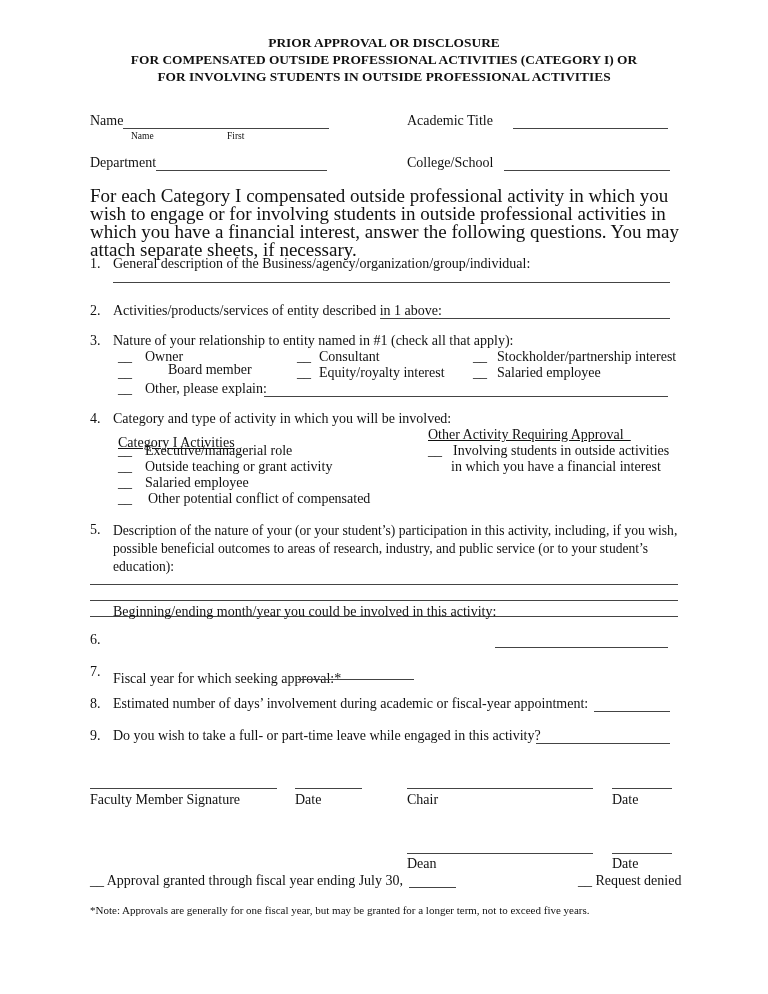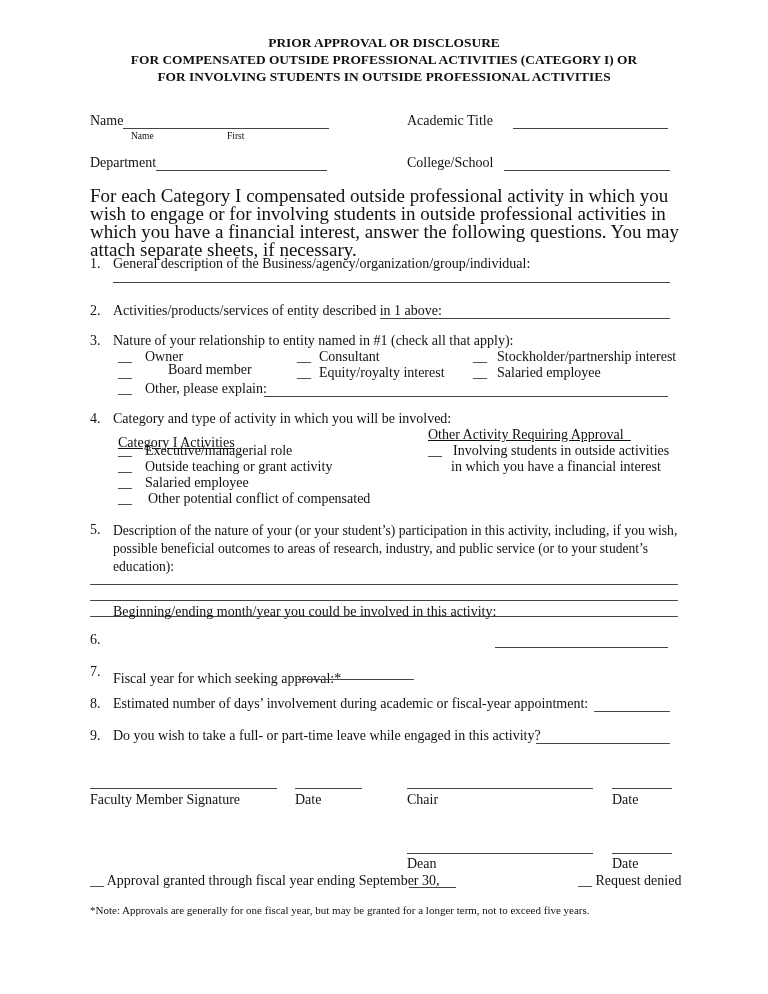--- a/index.html
+++ b/index.html
@@ -112,17 +112,17 @@
 <div class="abs" style="left:90px;top:792px;">Faculty Member Signature</div>
 <div class="abs" style="left:295px;top:792px;">Date</div>
 <div class="abs" style="left:407px;top:792px;">Chair</div>
 <div class="abs" style="left:612px;top:792px;">Date</div>
 
 <div class="line" style="left:407px;top:853px;width:186px;"></div>
 <div class="line" style="left:612px;top:853px;width:60px;"></div>
 <div class="abs" style="left:407px;top:856px;">Dean</div>
 <div class="abs" style="left:612px;top:856px;">Date</div>
 
-<div class="abs" style="left:90px;top:873px;">__ Approval granted through fiscal year ending September 30,</div>
+<div class="abs" style="left:90px;top:873px;">__ Approval granted through fiscal year ending July 30,</div>
 <div class="line" style="left:409px;top:887px;width:47px;"></div>
 <div class="abs" style="left:578px;top:873px;text-align:right;">__ Request denied</div>
 
 <div class="abs note" style="left:90px;top:904px;">*Note:  Approvals are generally for one fiscal year, but may be granted for a longer term, not to exceed five years.</div>
 
 </body></html>

